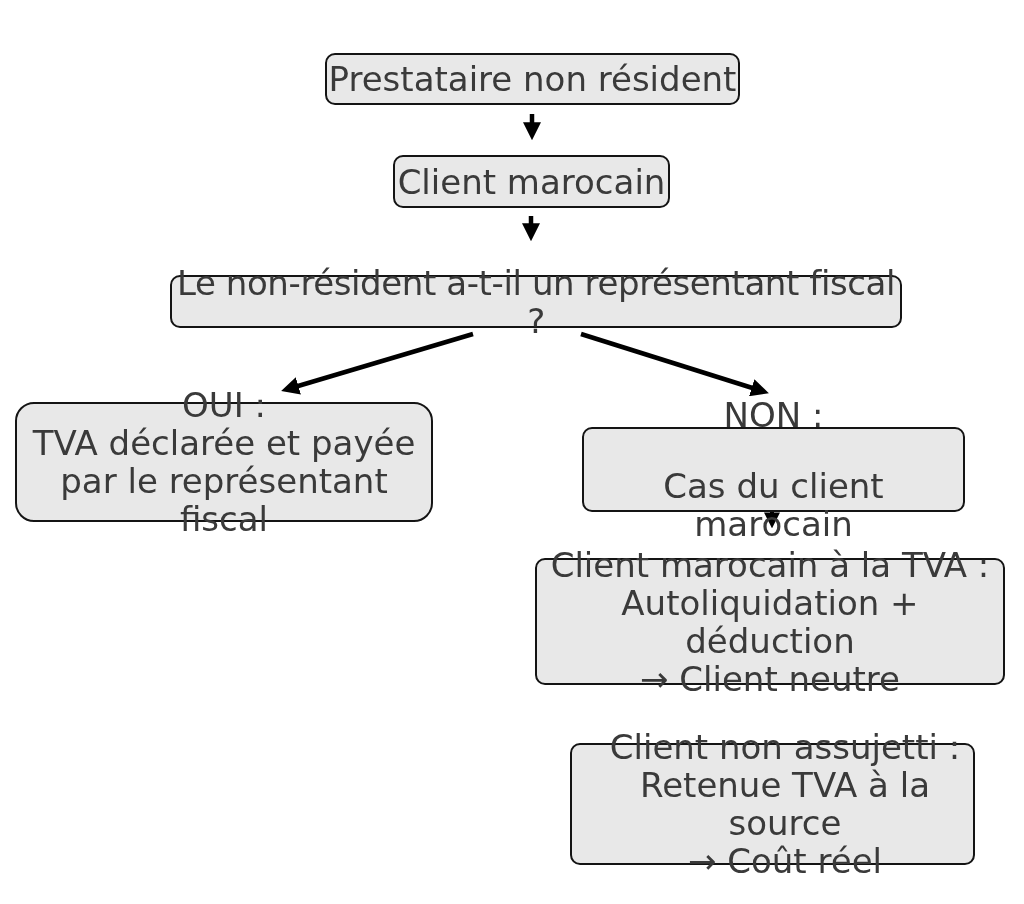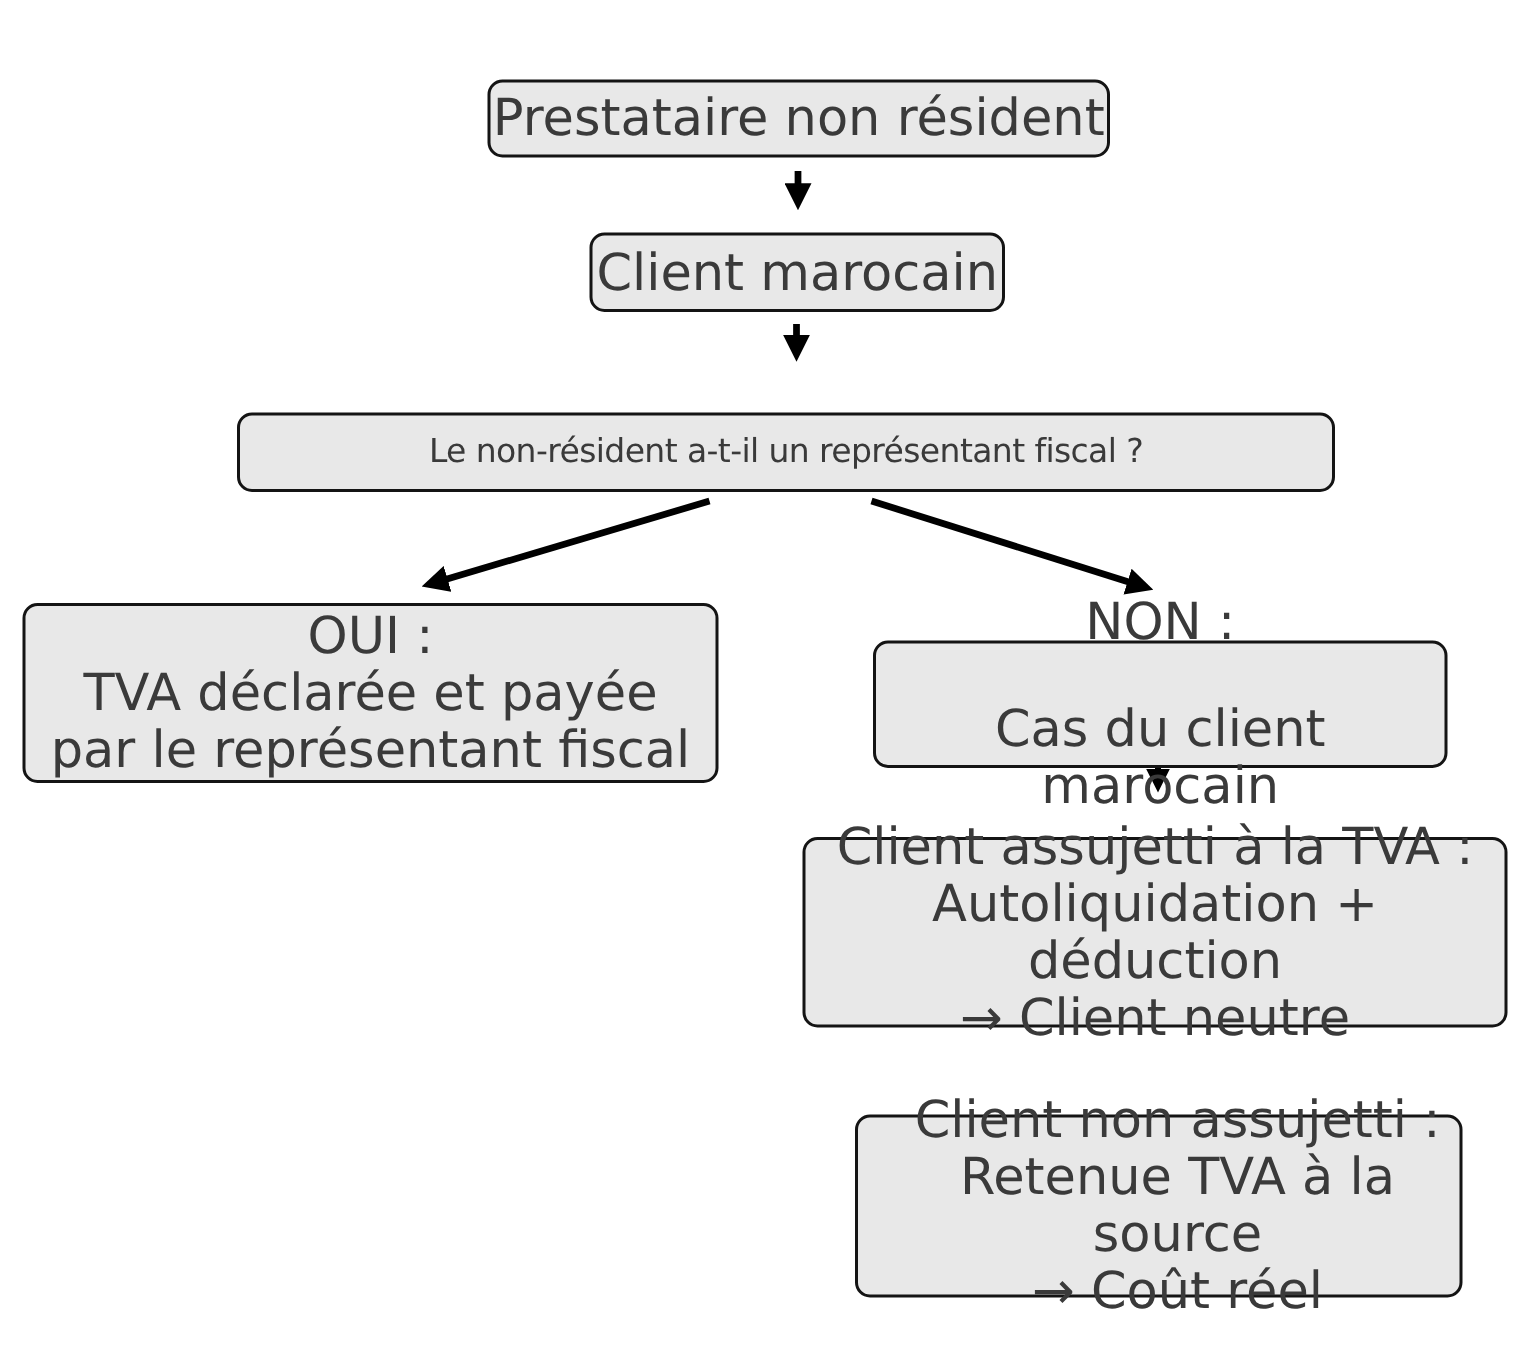--- a/index.html
+++ b/index.html
@@ -27,21 +27,21 @@
     border-radius: 10px;
     display: flex;
     flex-direction: column;
     align-items: center;
     justify-content: center;
     text-align: center;
     font-size: 34px;
     line-height: 38px;
     color: var(--text);
   }
-  .node.question { font-size: 22px; letter-spacing: -0.4px; }
+  .node.question { font-size: 34px; letter-spacing: -0.4px; margin-left: 12px; }
   #arrow-layer {
     position: absolute;
     left: 0; top: 0;
     width: 1024px; height: 904px;
     pointer-events: none;
   }
   .arrow { stroke: var(--arrow); fill: none; }
   .arrowhead-fill { fill: var(--arrow); }
 </style>
 </head>
@@ -67,33 +67,33 @@
   </div>
 
   <div class="node" style="left:393px; top:155px; width:277px; height:53px;justify-content:center;">
     <span>Client marocain</span>
   </div>
 
   <div class="node question" style="left:158px; top:275px; width:732px; height:53px;">
     <span>Le non-résident a-t-il un représentant fiscal ?</span>
   </div>
 
-  <div class="node" style="left:15px; top:402px; width:464px; height:120px;">
+  <div class="node" style="left:15px; top:402px; width:418px; height:120px;border-radius:19px;">
     <div class="line">OUI :</div>
     <div class="line">TVA déclarée et payée</div>
     <div class="line">par le représentant fiscal</div>
   </div>
 
   <div class="node" style="left:582px; top:427px; width:383px; height:85px;gap:33px;">
     <div class="line">NON :</div>
     <div class="line">Cas du client marocain</div>
   </div>
 
   <div class="node" style="left:535px; top:558px; width:470px; height:127px;">
-    <div class="line">Client assujetti à la TVA :</div>
+    <div class="line">Client marocain à la TVA :</div>
     <div class="line">Autoliquidation + déduction</div>
     <div class="line">→ Client neutre</div>
   </div>
 
   <div class="node" style="left:570px; top:743px; width:405px; height:122px;padding-left:25px;">
     <div class="line">Client non assujetti :</div>
     <div class="line">Retenue TVA à la source</div>
     <div class="line">→ Coût réel</div>
   </div>
 

